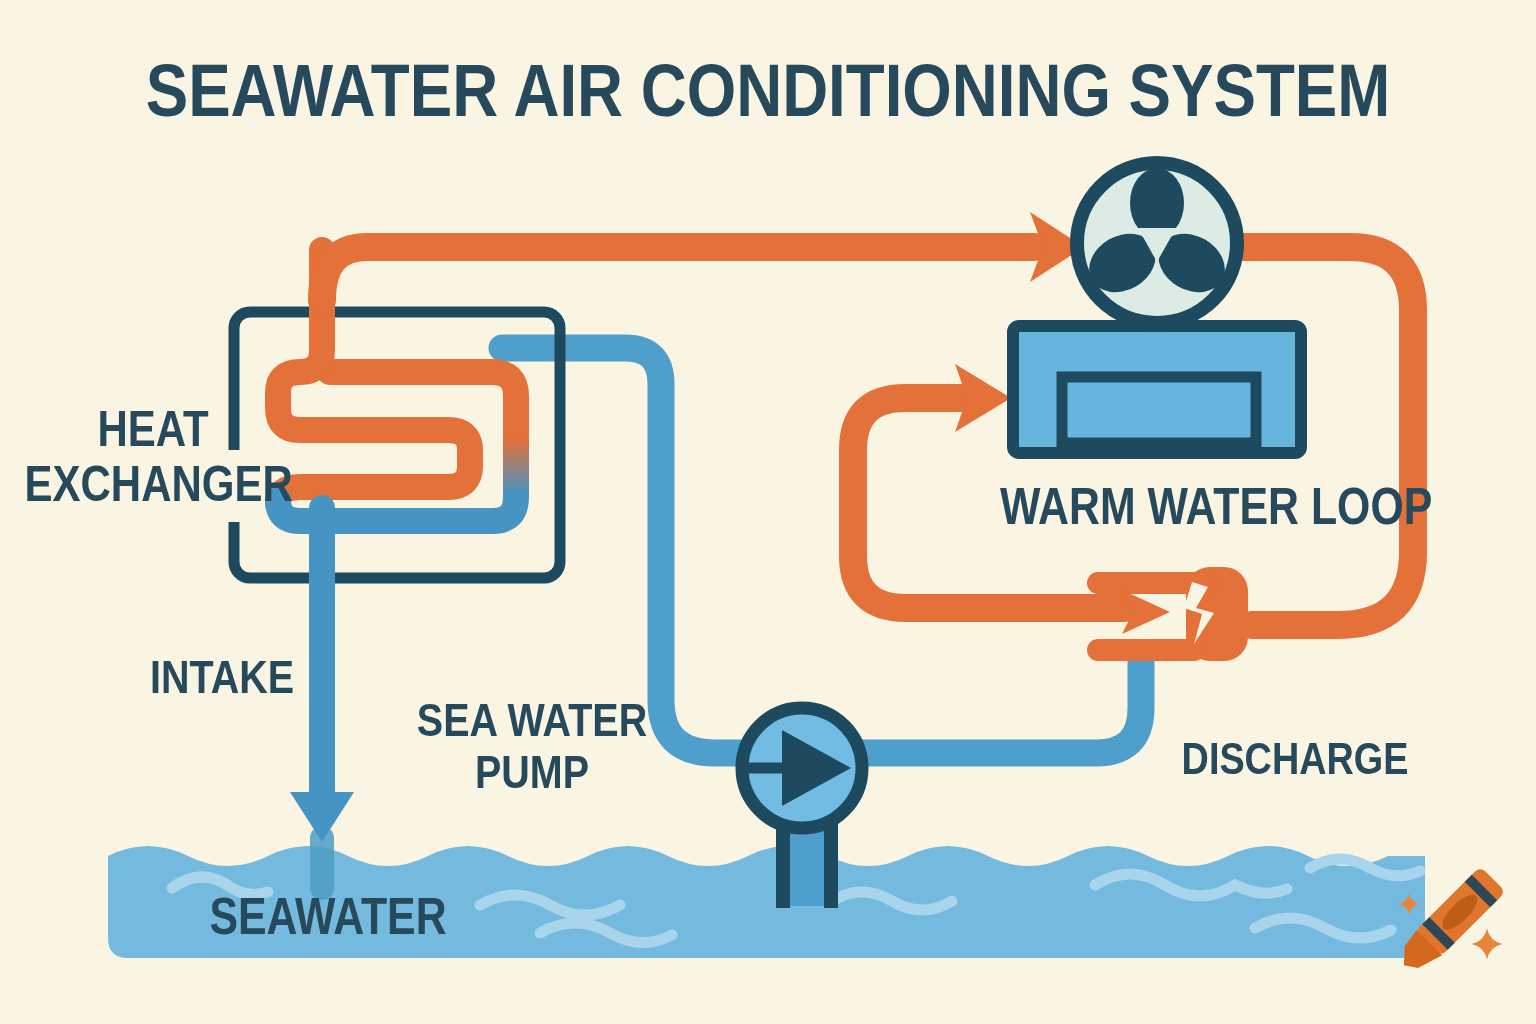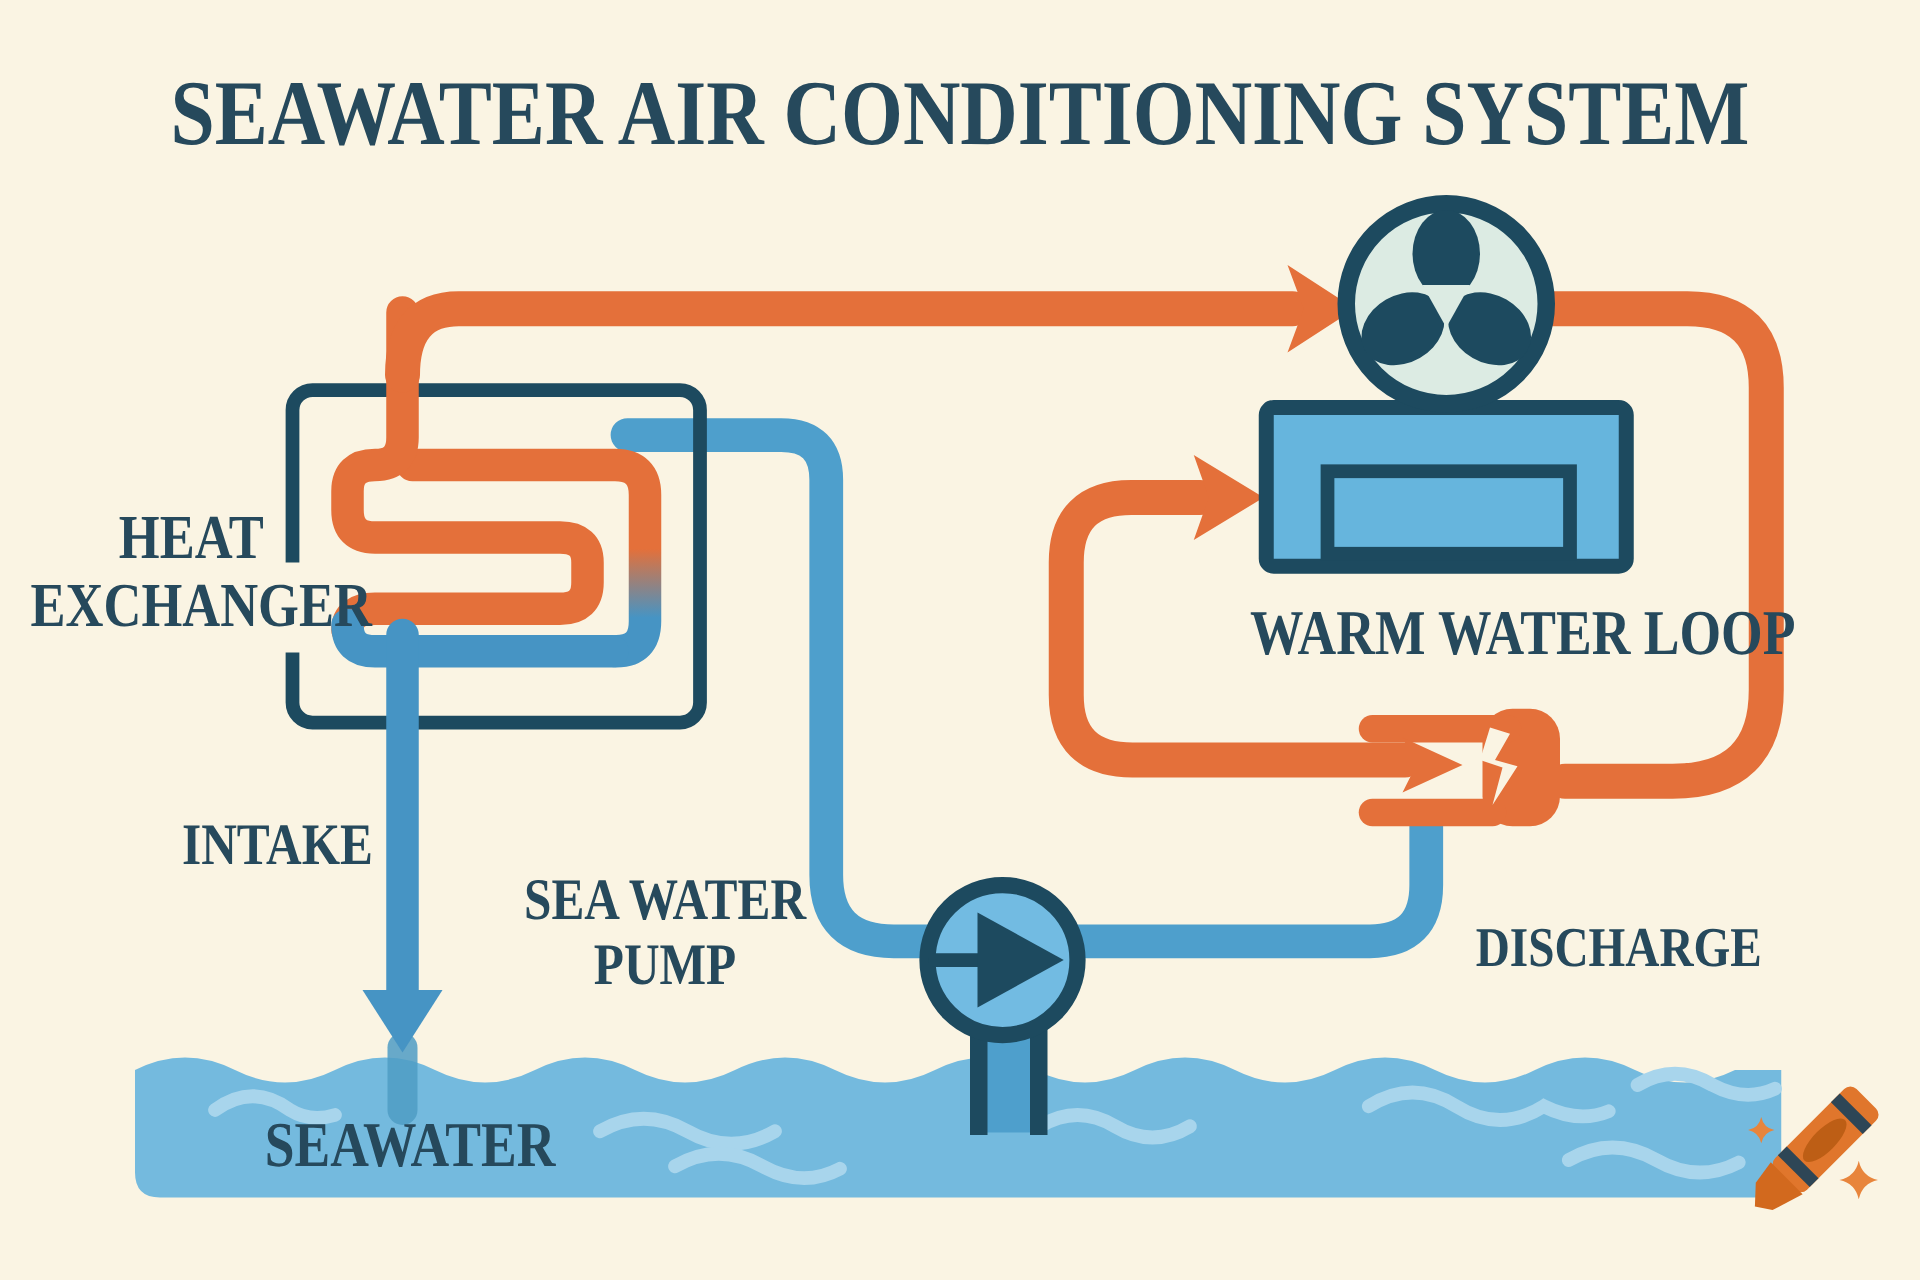--- a/index.html
+++ b/index.html
@@ -2,21 +2,20 @@
 <html><head>
 <meta charset="utf-8">
 <style>
   html,body{margin:0;padding:0;}
   body{font-family:"Liberation Sans","DejaVu Sans",sans-serif;}
   .stage{
     position:relative;
     width:1536px;height:1024px;
     background:#faf4e3;
     overflow:hidden;
-    font-family:Liberation Serif, serif;
   }
   .stage svg{position:absolute;left:0;top:0;}
   .lbl{
     position:absolute;
     text-align:center;
     font-weight:bold;
     color:#26495c;
     transform:scaleX(0.84);
     transform-origin:center center;
     white-space:nowrap;

